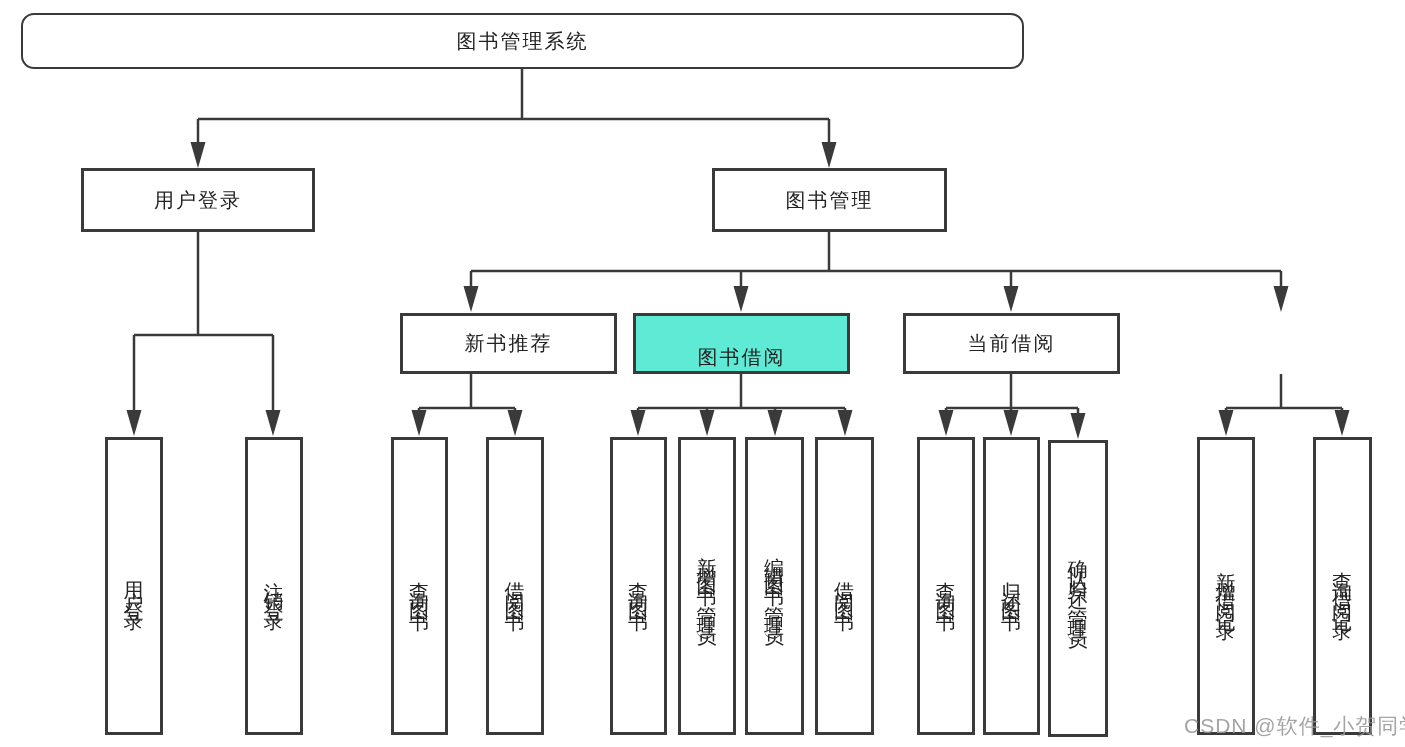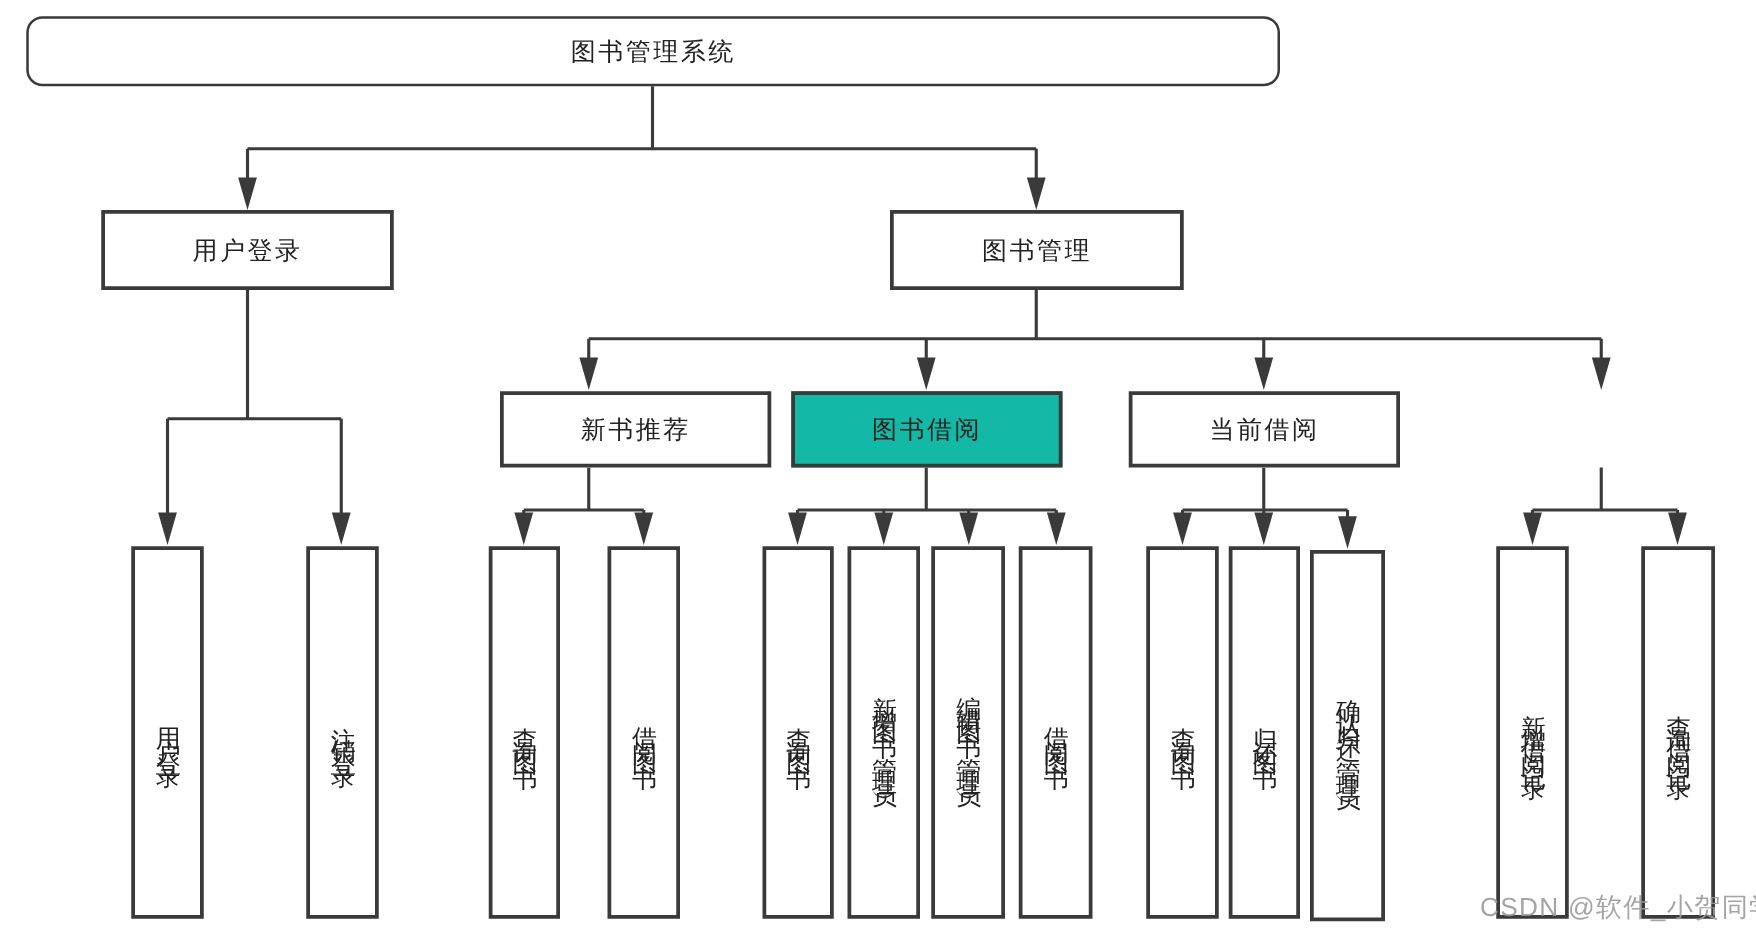--- a/index.html
+++ b/index.html
@@ -123,21 +123,21 @@
   <div class="node" style="left: 81px; top: 168px; width: 234px; height: 64px; border-color: rgb(58, 58, 58); color: rgb(34, 34, 34); background: rgb(255, 255, 255);">
     <span class="hlabel">用户登录</span>
   </div>
   <div class="node" style="left: 712px; top: 168px; width: 235px; height: 64px; border-color: rgb(58, 58, 58); color: rgb(34, 34, 34); background: rgb(255, 255, 255);">
     <span class="hlabel">图书管理</span>
   </div>
 
   <div class="node" style="left: 363px; top: 313px; width: 217px; height: 61px; border-color: rgb(58, 58, 58); color: rgb(34, 34, 34); background: rgb(255, 255, 255); margin-left: 37px;">
     <span class="hlabel">新书推荐</span>
   </div>
-  <div class="node" style="left: 633px; top: 313px; width: 217px; height: 61px; border-color: rgb(58, 58, 58); color: rgb(34, 34, 34); background: #14b8a6;">
+  <div class="node" style="left: 633px; top: 313px; width: 217px; height: 61px; border-color: rgb(58, 58, 58); color: rgb(34, 34, 34); background: #5eead4; align-items: flex-end;">
     <span class="hlabel">图书借阅</span>
   </div>
   <div class="node" style="left: 903px; top: 313px; width: 217px; height: 61px; border-color: rgb(58, 58, 58); color: rgb(34, 34, 34); background: rgb(255, 255, 255);">
     <span class="hlabel">当前借阅</span>
   </div>
 
   <div class="node" style="left: 105px; top: 437px; width: 58px; height: 298px; border-color: rgb(58, 58, 58); color: rgb(34, 34, 34); background: rgb(255, 255, 255);">
     <span class="vlabel">用户登录</span>
   </div>
   <div class="node" style="left: 245px; top: 437px; width: 58px; height: 298px; border-color: rgb(58, 58, 58); color: rgb(34, 34, 34); background: rgb(255, 255, 255);">

